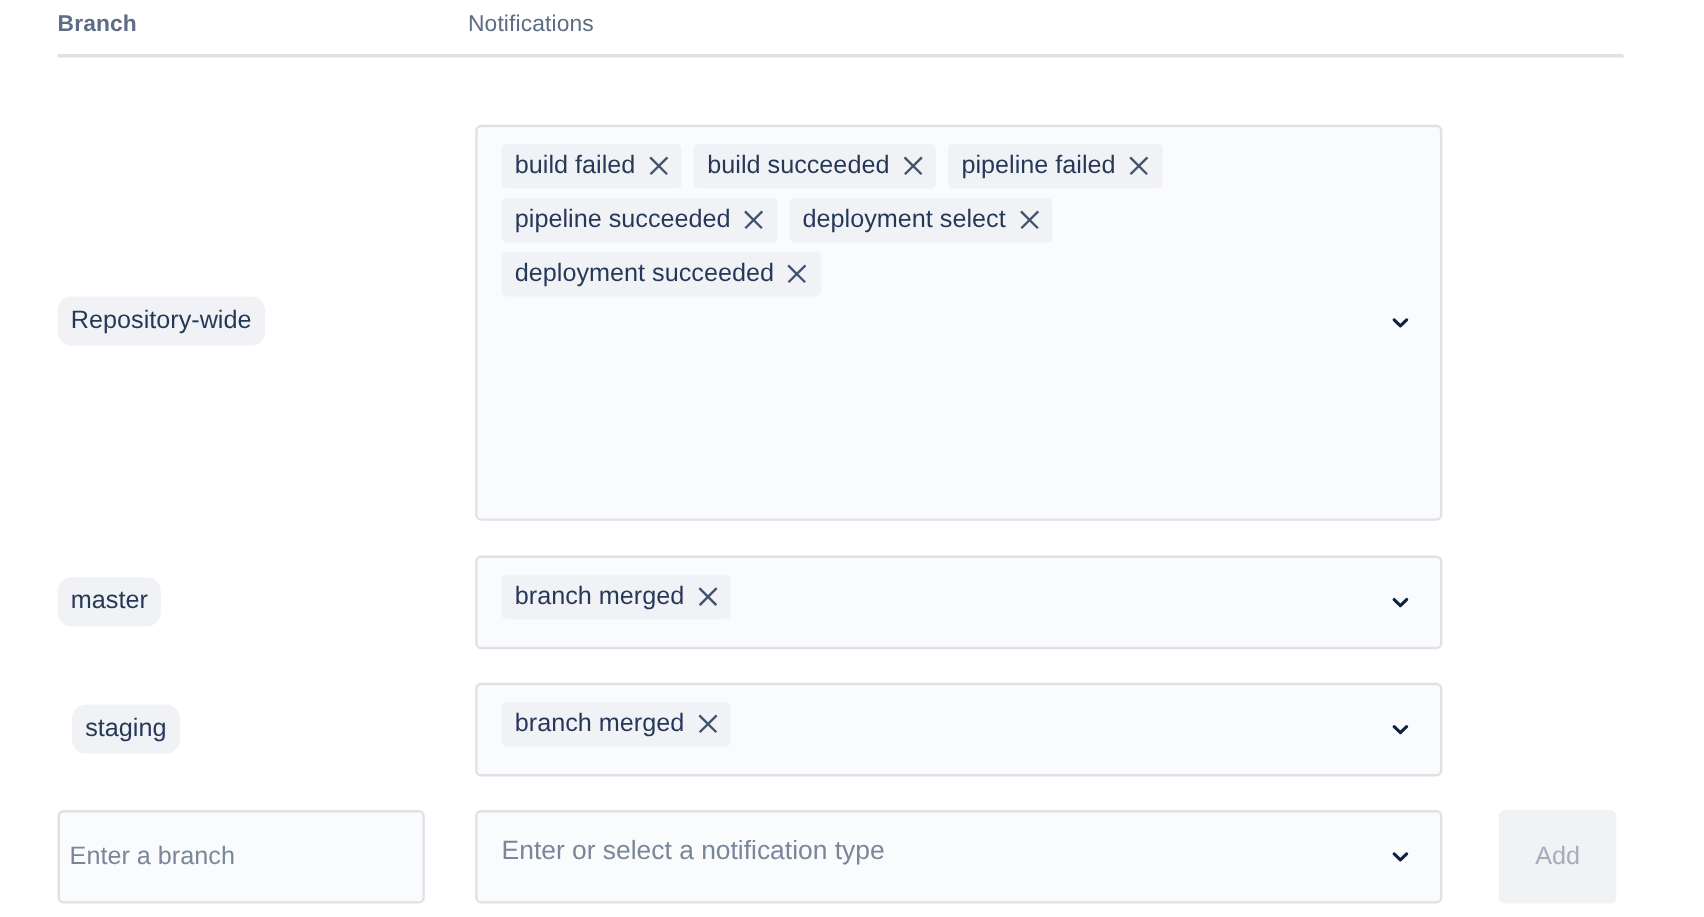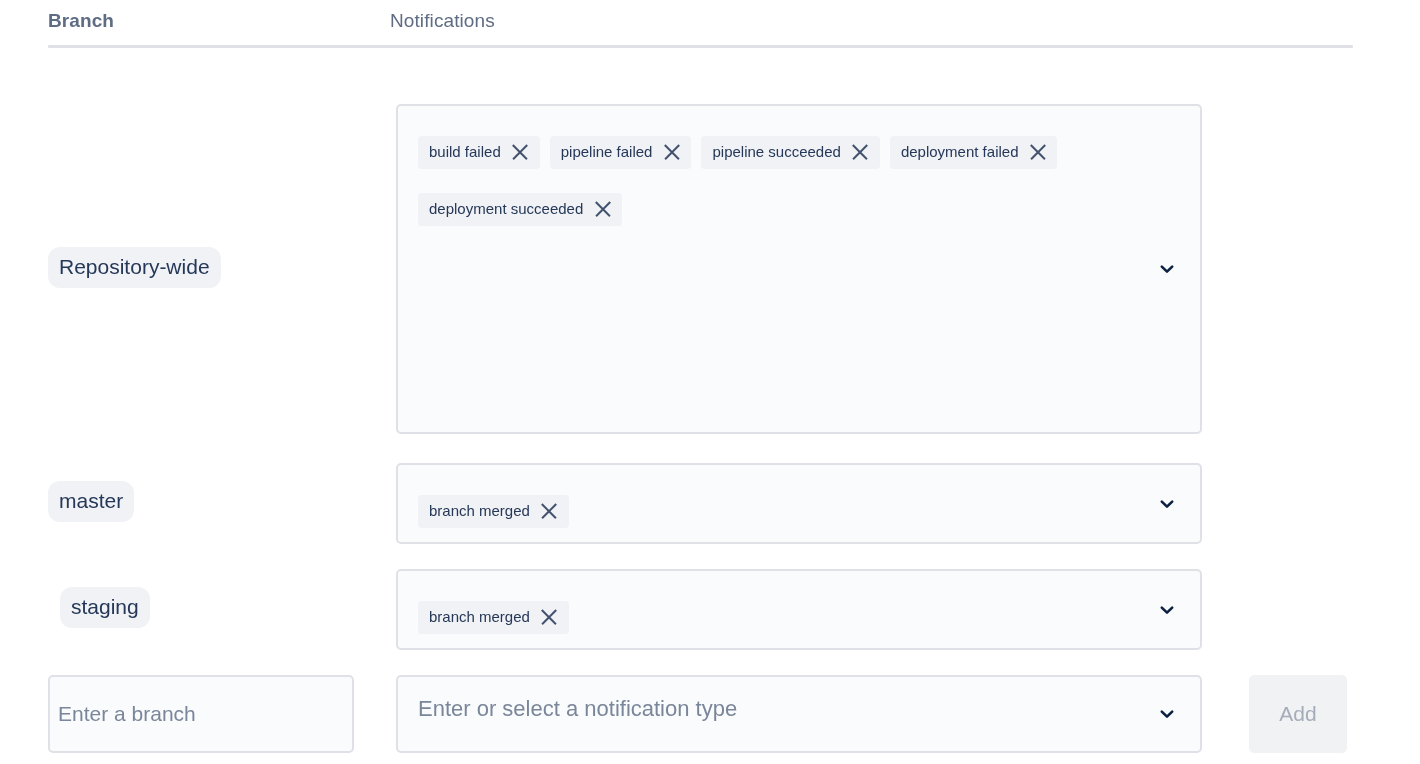--- a/index.html
+++ b/index.html
@@ -91,25 +91,24 @@
     gap:8px 10px;
   }
 
   .tag{
     display:inline-flex;
     align-items:center;
     gap:11px;
     background:var(--tag-bg);
     border-radius:4px;
     padding:7px 11px 9px 11px;
-    font-size:15px;
+    font-size:21px;
     line-height:1;
     color:var(--ink-soft);
     white-space:nowrap;
-    margin-top:16px;
   }
   .tag .tag-x{
     display:inline-block;
     width:17px;height:17px;
     position:relative;
     flex:0 0 auto;
     cursor:pointer;
   }
   .tag .tag-x::before,
   .tag .tag-x::after{
@@ -189,29 +188,33 @@
     <div class="branch-cell" style="left:48px; top:247px;">
       <span class="branch-chip">Repository-wide</span>
     </div>
     <div class="notif-cell" style="top:104px;">
       <div class="select-box" style="min-height:330px;">
         <span class="tag">
           <span>build failed</span>
           <span class="tag-x"></span>
         </span>
         <span class="tag">
+          <span>build succeeded</span>
+          <span class="tag-x"></span>
+        </span>
+        <span class="tag">
           <span>pipeline failed</span>
           <span class="tag-x"></span>
         </span>
         <span class="tag">
           <span>pipeline succeeded</span>
           <span class="tag-x"></span>
         </span>
         <span class="tag">
-          <span>deployment failed</span>
+          <span>deployment select</span>
           <span class="tag-x"></span>
         </span>
         <span class="tag">
           <span>deployment succeeded</span>
           <span class="tag-x"></span>
         </span>
         <span class="chevron">
           <svg width="20" height="20" viewBox="0 0 20 20" aria-hidden="true">
             <path d="M4.8 7.6 L10 12.6 L15.2 7.6" fill="none" stroke="#0b2141" stroke-width="2.6" stroke-linecap="round" stroke-linejoin="round"></path>
           </svg>

